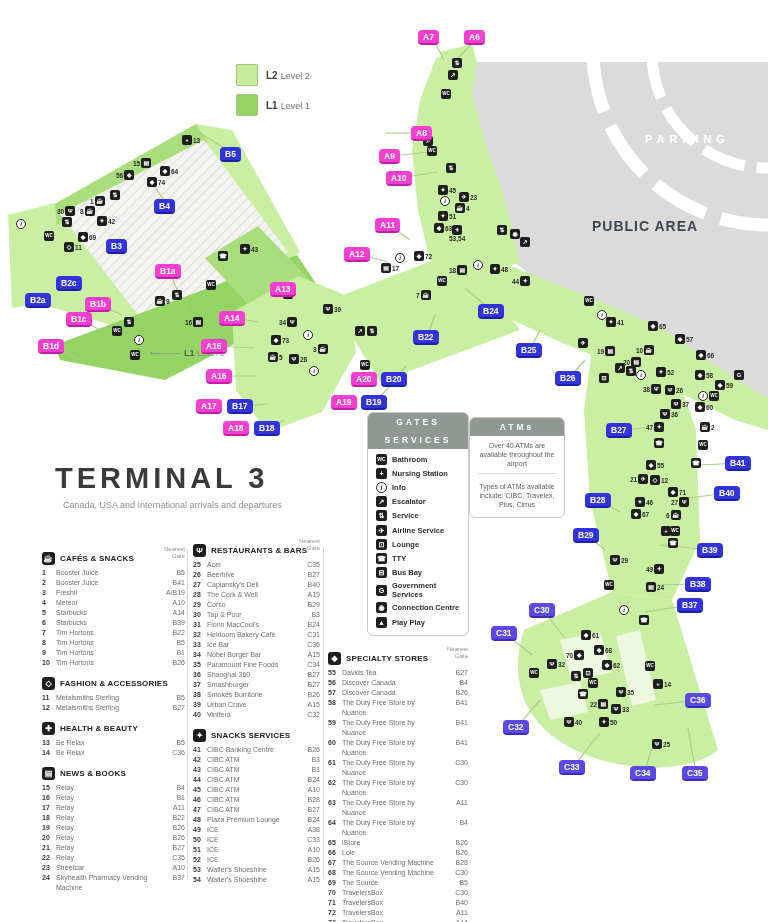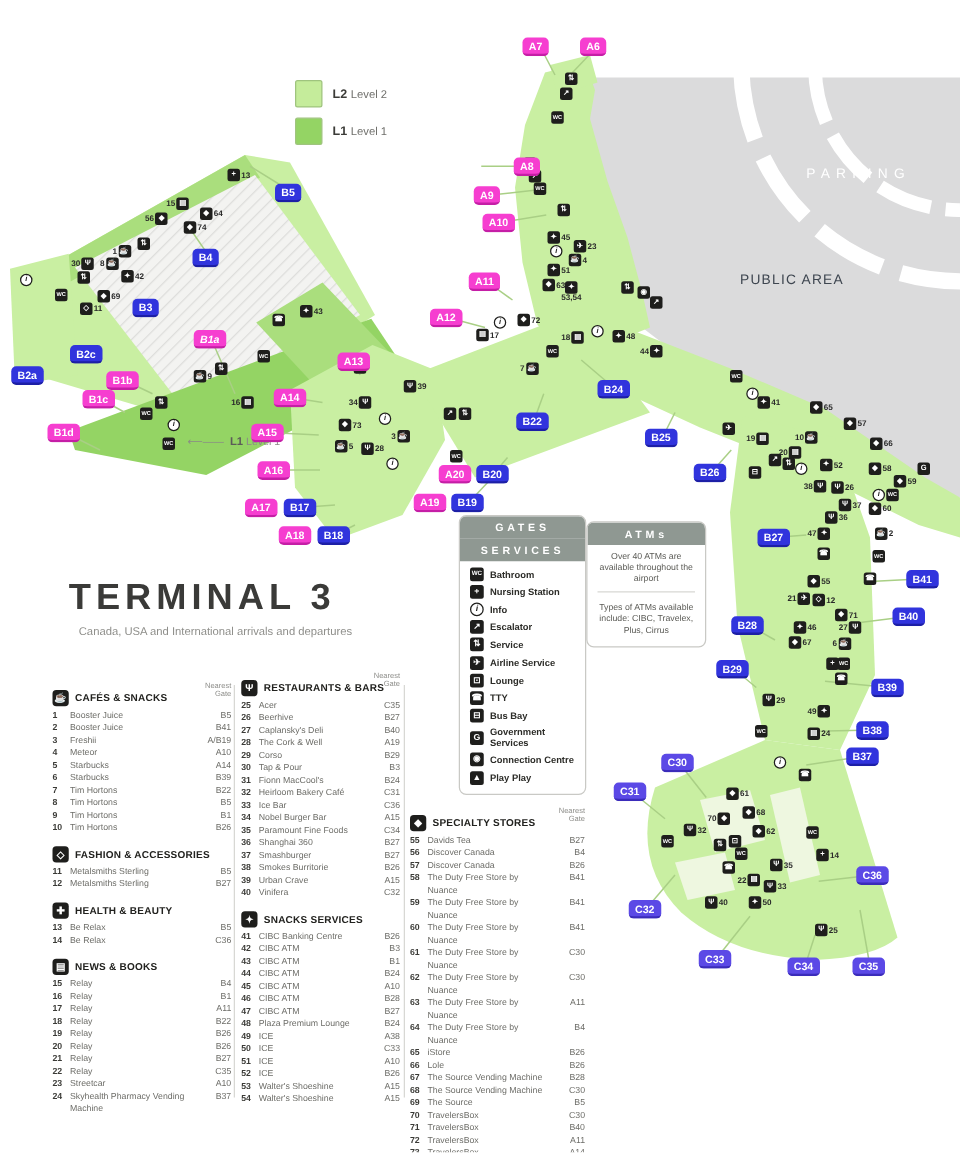--- a/index.html
+++ b/index.html
@@ -16,22 +16,22 @@
   .mk{position:absolute;display:flex;align-items:center;gap:1px;z-index:20}
   .mk.col{flex-direction:column;gap:0}
   .mk .ic{width:10px;height:10px;background:#1e1e1c;border-radius:2px;color:#fff;
           font-weight:bold;font-size:6px;line-height:10px;text-align:center;flex:0 0 auto}
   .mk .ic.wc{font-size:4.5px;letter-spacing:0}
   .mk .ic.info{background:#fff;border:1px solid #1e1e1c;color:#1e1e1c;border-radius:50%;
                width:8px;height:8px;line-height:8px;font-style:italic;font-size:6px}
   .mk .num{font-weight:bold;font-size:6.5px;color:#2a2a2a}
   
   .maptext{position:absolute;z-index:15}
-  .parking{color:#fff;font-weight:normal;font-size:11px;letter-spacing:5px}
-  .publicarea{color:#3e4650;font-weight:normal;font-size:11px;letter-spacing:1px}
+  .parking{color:#fff;font-weight:bold;font-size:11px;letter-spacing:5px}
+  .publicarea{color:#3e4650;font-weight:bold;font-size:14px;letter-spacing:1px}
   .l1label{color:#8a8a86;font-size:8.5px}
   .l1label b{color:#5c5c58;font-size:9px}
   
   .lvlegend{position:absolute;left:236px;top:64px;z-index:25}
   .lvrow{display:flex;align-items:center;gap:8px;margin-bottom:8px}
   .sw{width:20px;height:20px;border:1px solid #9fc47e;border-radius:2px}
   .lvrow .t{font-size:9px;color:#6f6f6b}
   .lvrow .t b{font-size:10px;color:#3c3c38;margin-right:3px}
   
   .bigtitle{position:absolute;left:55px;top:462px;font-size:29px;font-weight:bold;
@@ -1126,25 +1126,25 @@
       <div class="chip A" style="left: 201px; top: 339px;">A15</div>
       <div class="chip A" style="left: 206px; top: 369px;">A16</div>
       <div class="chip A" style="left: 196px; top: 399px;">A17</div>
       <div class="chip B" style="left: 227px; top: 399px;">B17</div>
       <div class="chip A" style="left: 223px; top: 421px;">A18</div>
       <div class="chip B" style="left: 254px; top: 421px;">B18</div>
       <div class="chip A" style="left: 331px; top: 395px;">A19</div>
       <div class="chip B" style="left: 361px; top: 395px;">B19</div>
       <div class="chip A" style="left: 351px; top: 372px;">A20</div>
       <div class="chip B" style="left: 381px; top: 372px;">B20</div>
-      <div class="chip A" style="left: 155px; top: 264px; font-style: italic;">B1a</div>
+      <div class="chip A" style="left: 155px; top: 264px;">B1a</div>
       <div class="chip A" style="left: 85px; top: 297px;">B1b</div>
       <div class="chip A" style="left: 66px; top: 312px;">B1c</div>
       <div class="chip A" style="left: 38px; top: 339px;">B1d</div>
-      <div class="chip B" style="left: 9px; top: 293px;">B2a</div>
+      <div class="chip B" style="left: 25px; top: 293px;">B2a</div>
       <div class="chip B" style="left: 56px; top: 276px;">B2c</div>
       <div class="chip B" style="left: 220px; top: 147px;">B5</div>
       <div class="chip B" style="left: 154px; top: 199px;">B4</div>
       <div class="chip B" style="left: 106px; top: 239px;">B3</div>
       <div class="chip B" style="left: 413px; top: 330px;">B22</div>
       <div class="chip B" style="left: 478px; top: 304px;">B24</div>
       <div class="chip B" style="left: 516px; top: 343px;">B25</div>
       <div class="chip B" style="left: 555px; top: 371px;">B26</div>
       <div class="chip B" style="left: 606px; top: 423px;">B27</div>
       <div class="chip B" style="left: 585px; top: 493px;">B28</div>

